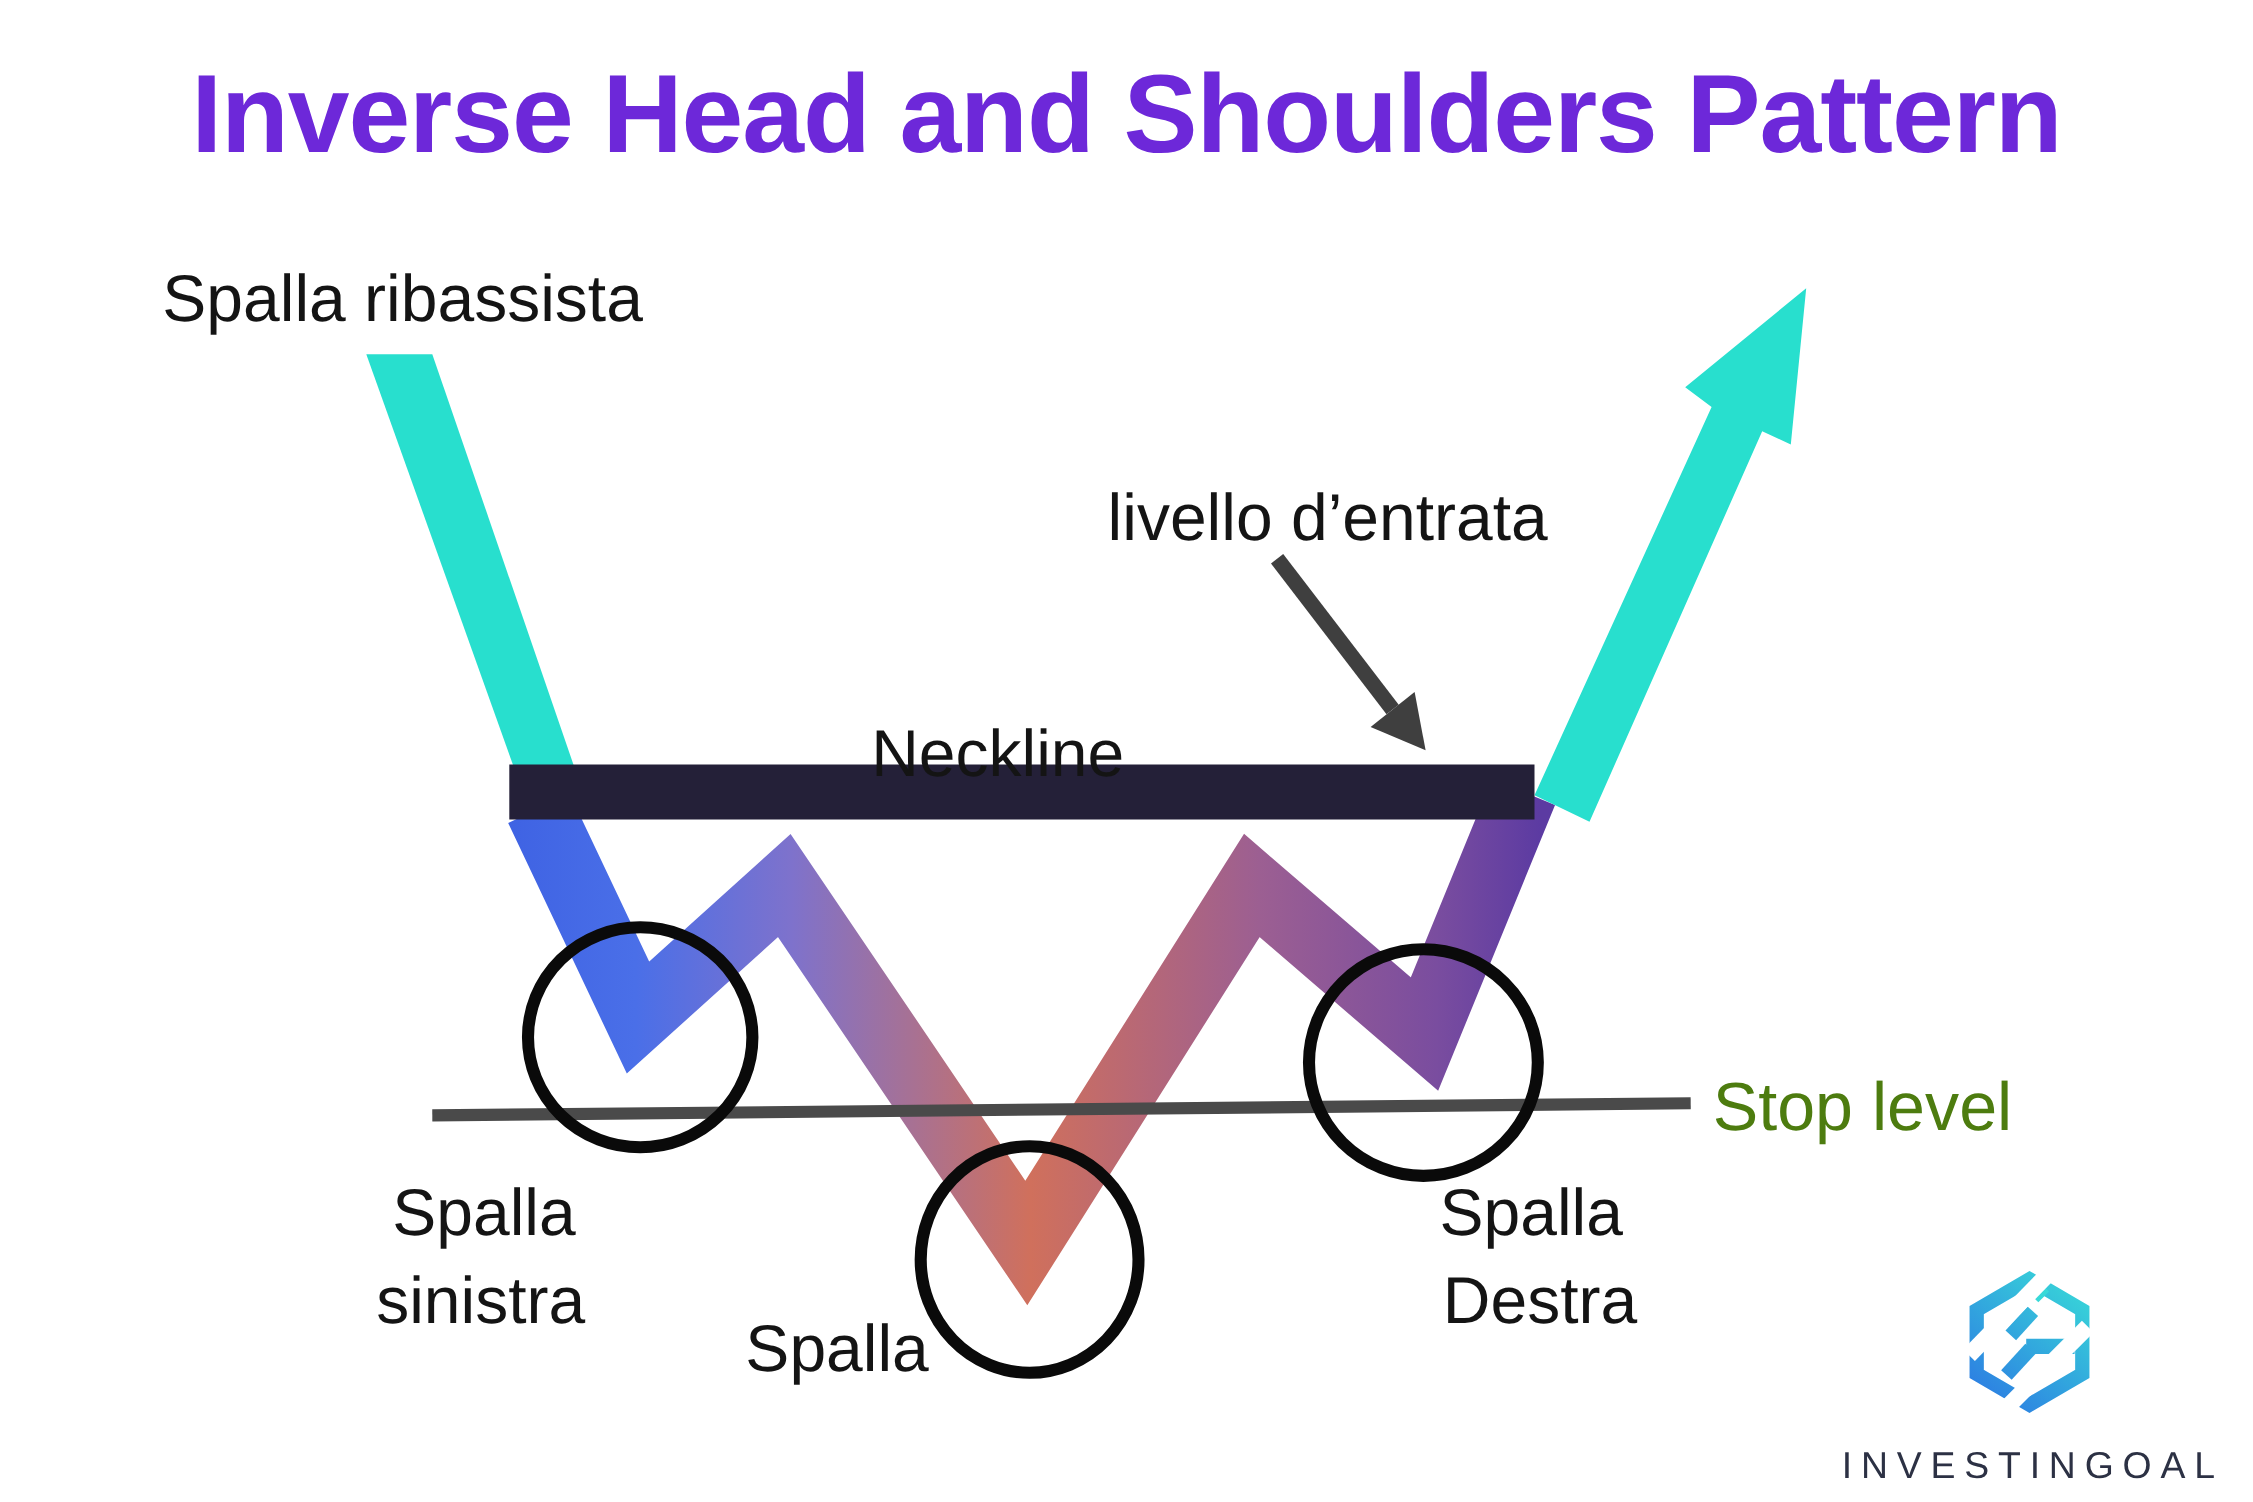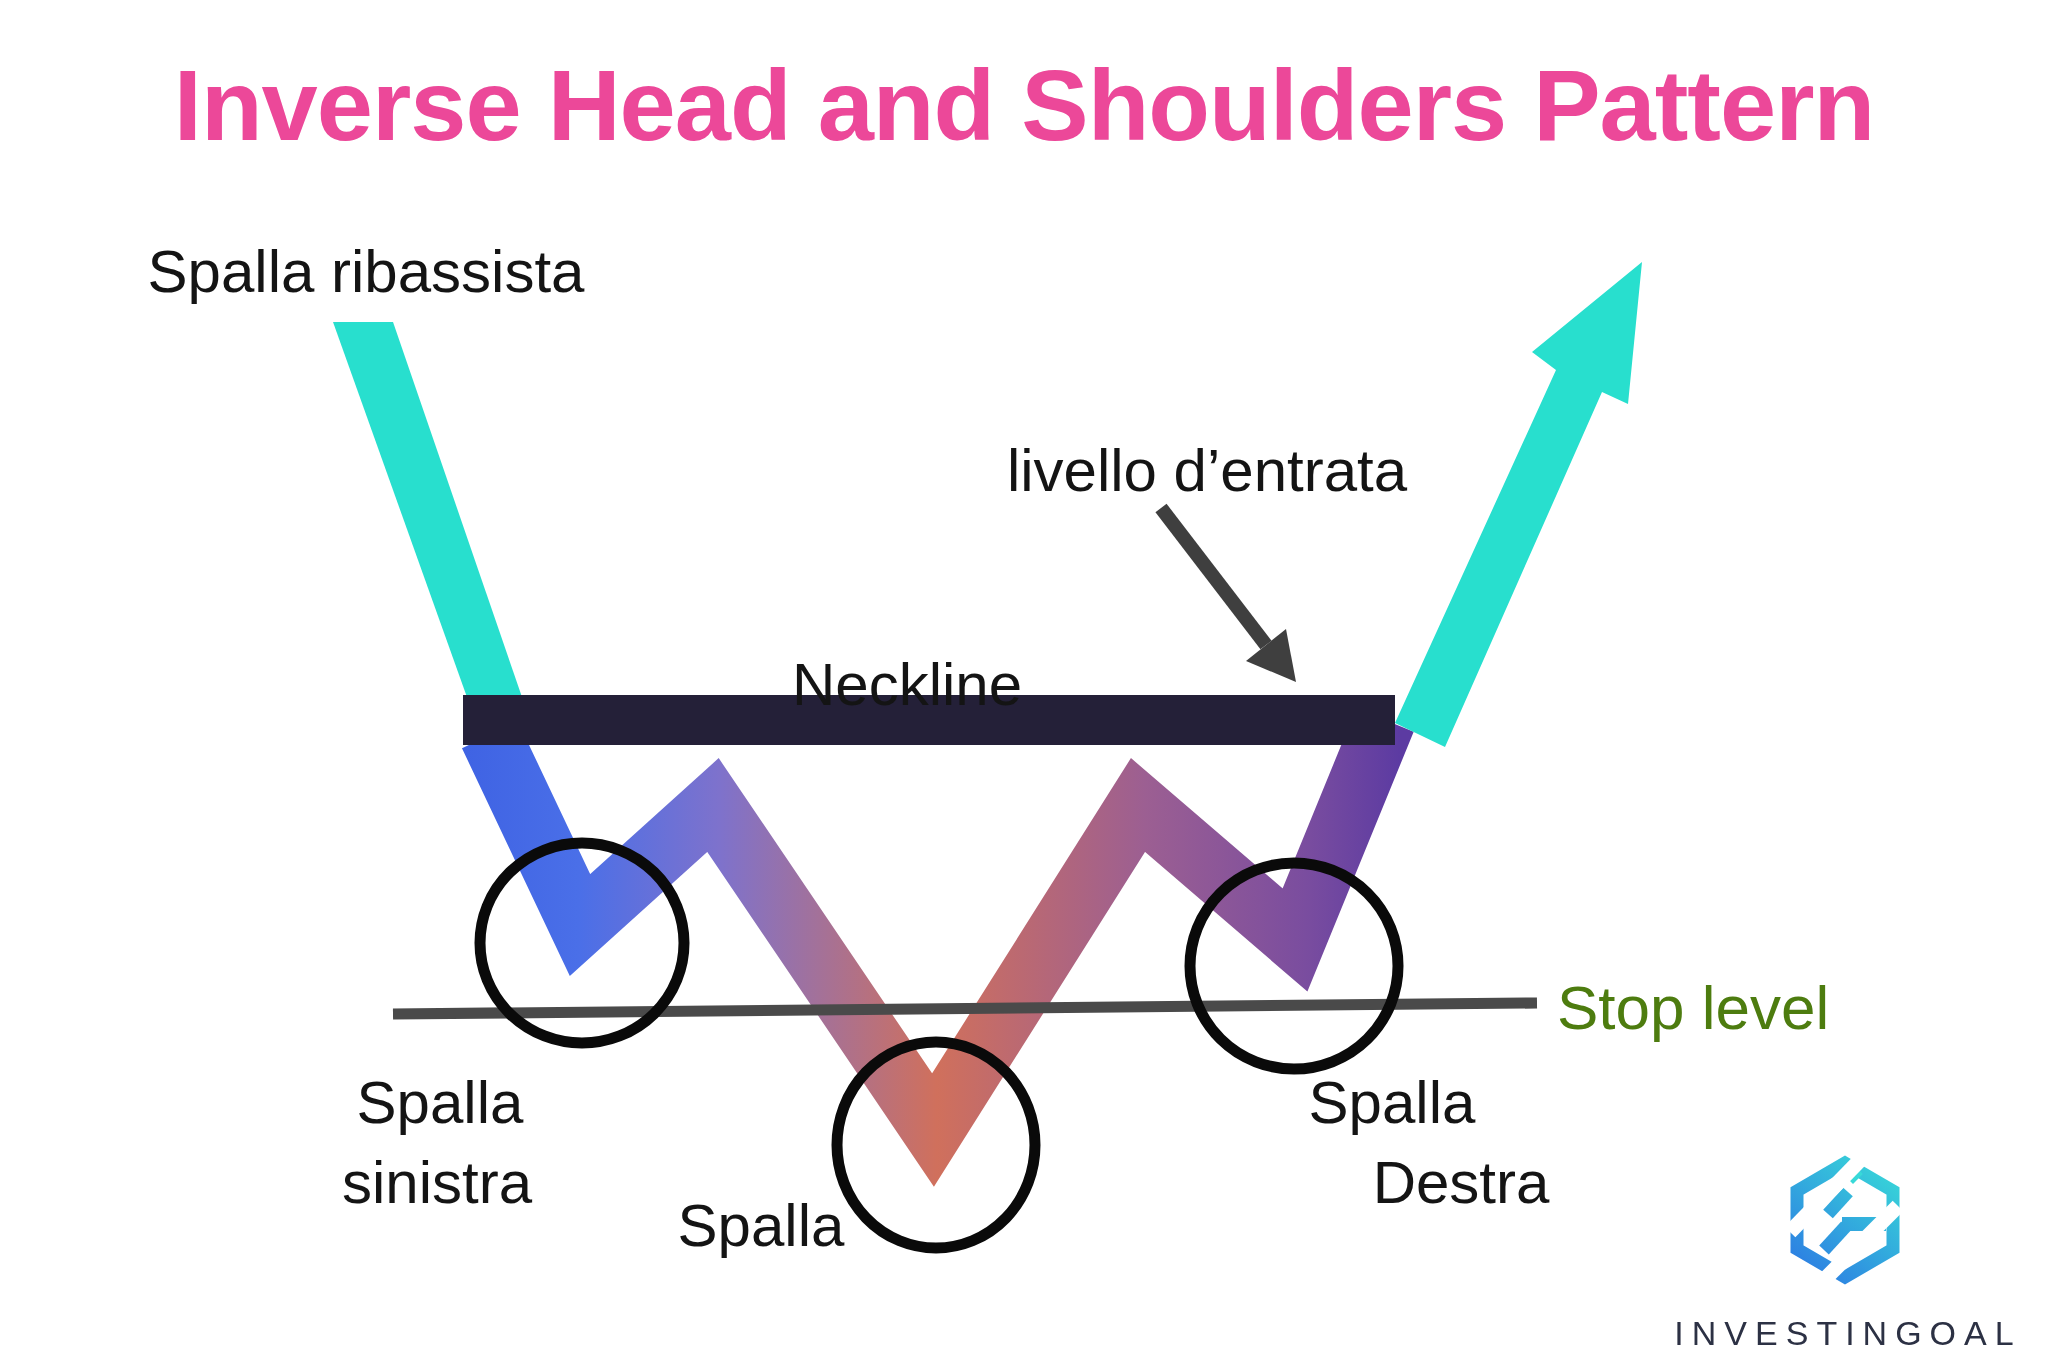--- a/index.html
+++ b/index.html
@@ -20,21 +20,21 @@
     transform:translate(-50%,-50%);
     letter-spacing:0px;
   }
   #page-title{
     position:absolute;
     left:1024px;top:105px;
     transform:translate(-50%,-50%);
     font-size:101px;
     font-weight:800;
     letter-spacing:-1px;
-    color:#ec4899;
+    color:#6d28d9;
     white-space:nowrap;
   }
   #stop-level-label{
     position:absolute;
     left:1557px;top:1007px;
     transform:translate(0,-50%);
     font-size:62px;
     color:#4d7c0f;
     white-space:nowrap;
   }
@@ -111,17 +111,17 @@
   <div class="lbl" style="left:907px;top:645px;margin-top:40px;">Neckline</div>
 
   <div id="stop-level-label">Stop level</div>
 
   <div class="lbl" style="left:440px;top:1103px;">Spalla</div>
   <div class="lbl" style="left:437px;top:1183px;">sinistra</div>
 
   <div class="lbl" style="left:761px;top:1226px;">Spalla</div>
 
   <div class="lbl" style="left:1392px;top:1103px;">Spalla</div>
-  <div class="lbl" style="left:1461px;top:1183px;">Destra</div>
+  <div class="lbl" style="left:1400px;top:1183px;">Destra</div>
 
   <div id="logo-wordmark">INVESTINGOAL</div>
 
 </div>
 
 </body></html>

